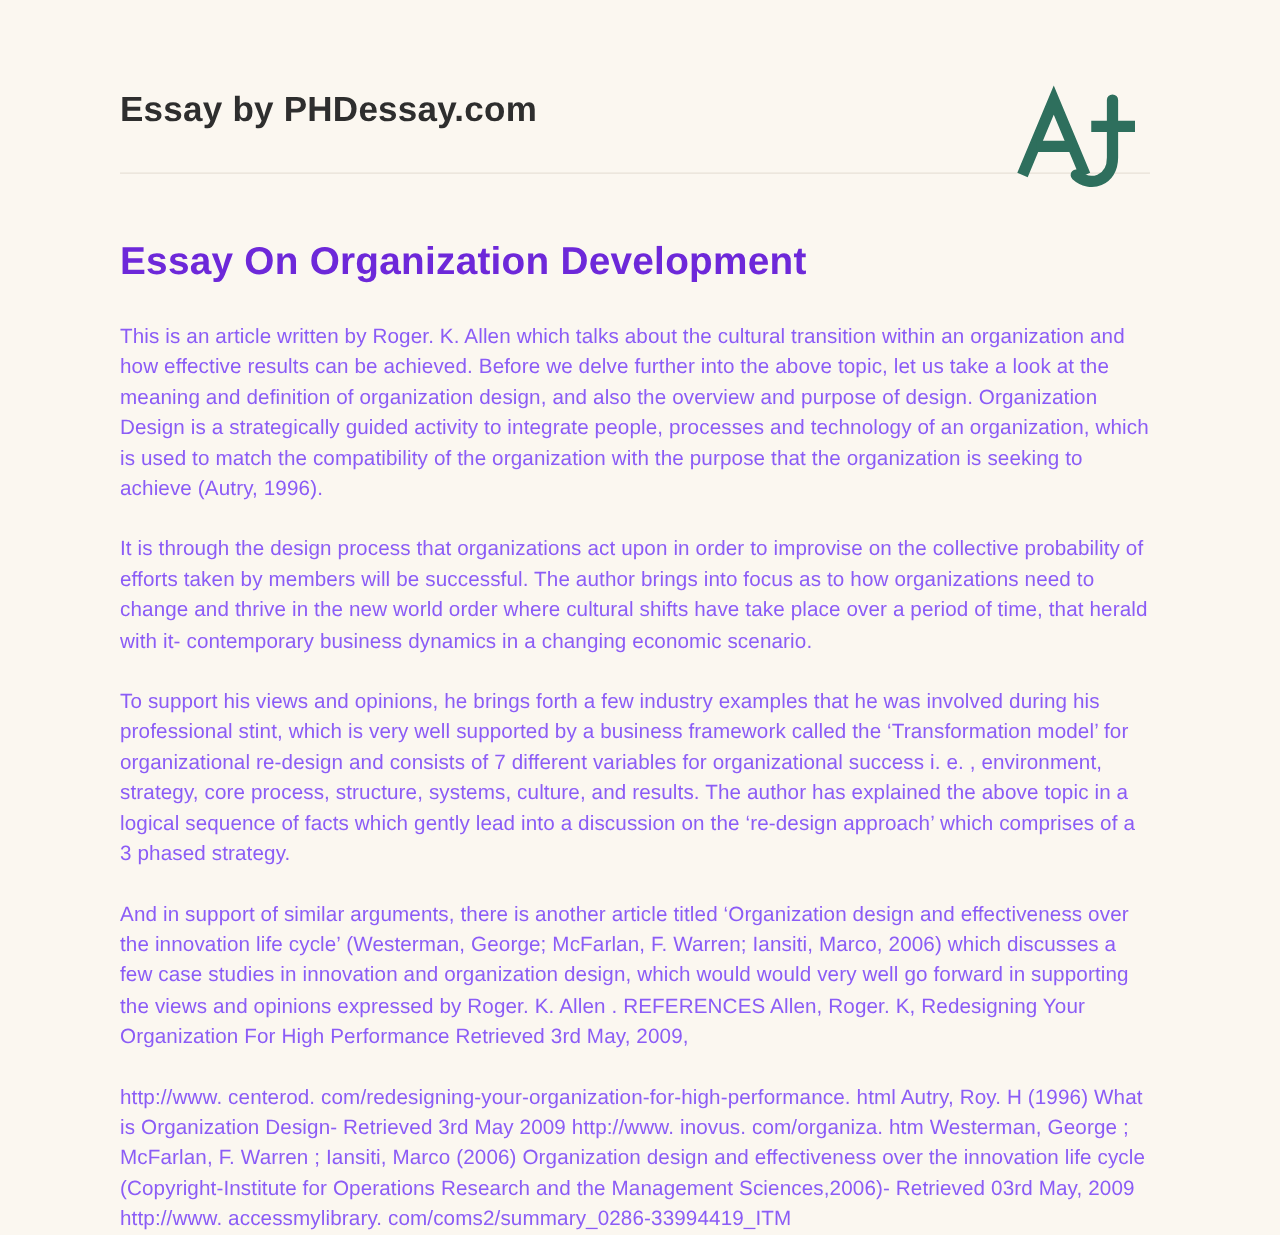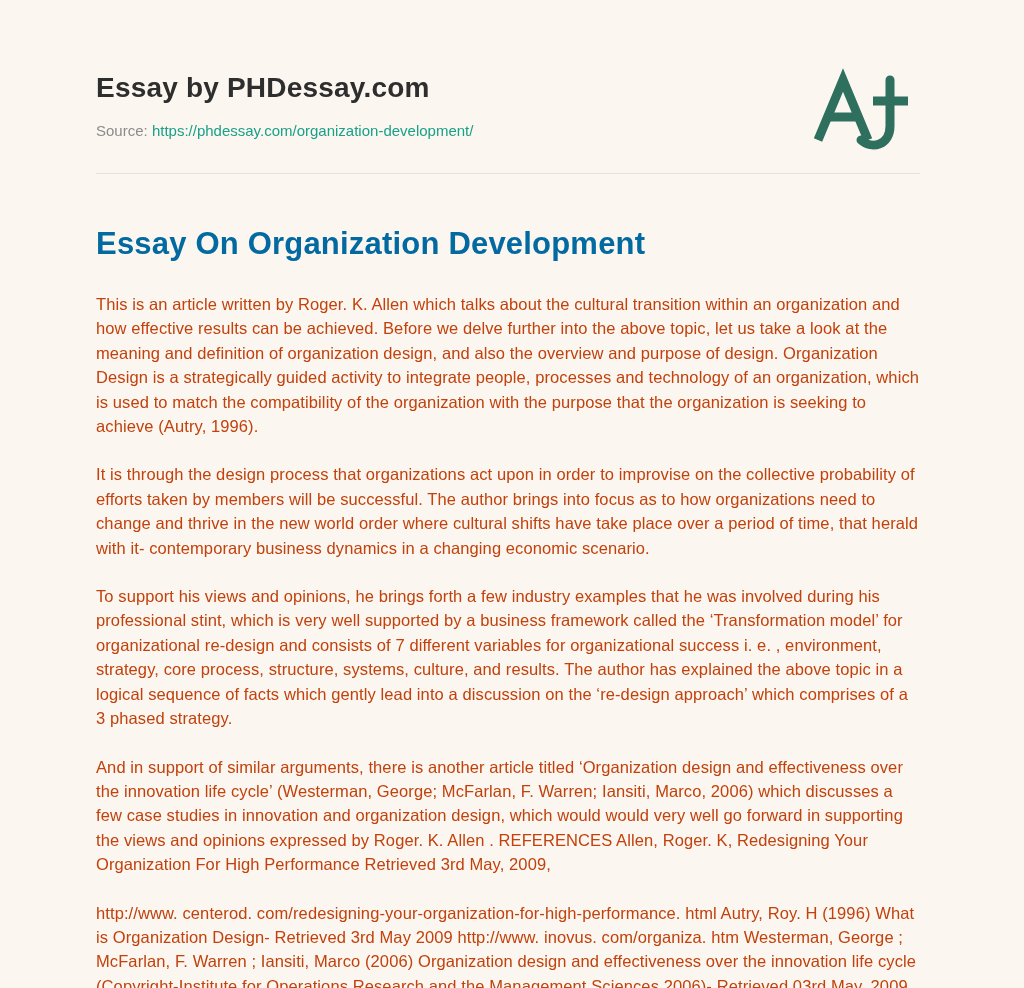--- a/index.html
+++ b/index.html
@@ -41,44 +41,40 @@
   }
   .divider {
     border: none;
     border-top: 1px solid #e7e1d6;
     margin: 34px 0 0 0;
   }
   .title {
     margin-top: 52px;
     font-size: 31px;
     font-weight: 600;
-    color: #0369a1;
+    color: #6d28d9;
     letter-spacing: 0.2px;
   }
   .body-text { margin-top: 30px; }
   .body-text p {
     font-size: 16.5px;
     line-height: 1.48;
-    color: #c2410c;
+    color: #8b5cf6;
     margin-bottom: 24px;
     letter-spacing: 0.1px;
   }
 </style>
 </head>
 <body>
 
 <div class="page">
 
   <div class="header">
     <div class="brand">Essay by PHDessay.com</div>
 
-    <div class="source-line">
-      <span>Source:</span>
-      <a href="#">https://phdessay.com/organization-development/</a>
-    </div>
 
     <svg class="logo" viewBox="0 0 110 92" fill="none" stroke="#2e6f5d" stroke-width="9">
       <path d="M8 72 L33 12 L58 72" stroke-linejoin="miter"></path>
       <path d="M19 49 L48 49"></path>
       <path d="M80 12 L80 58 C80 77 62 82 51 72" stroke-linecap="round"></path>
       <path d="M63 33 L98 33"></path>
     </svg>
   </div>
 
   <hr class="divider">

